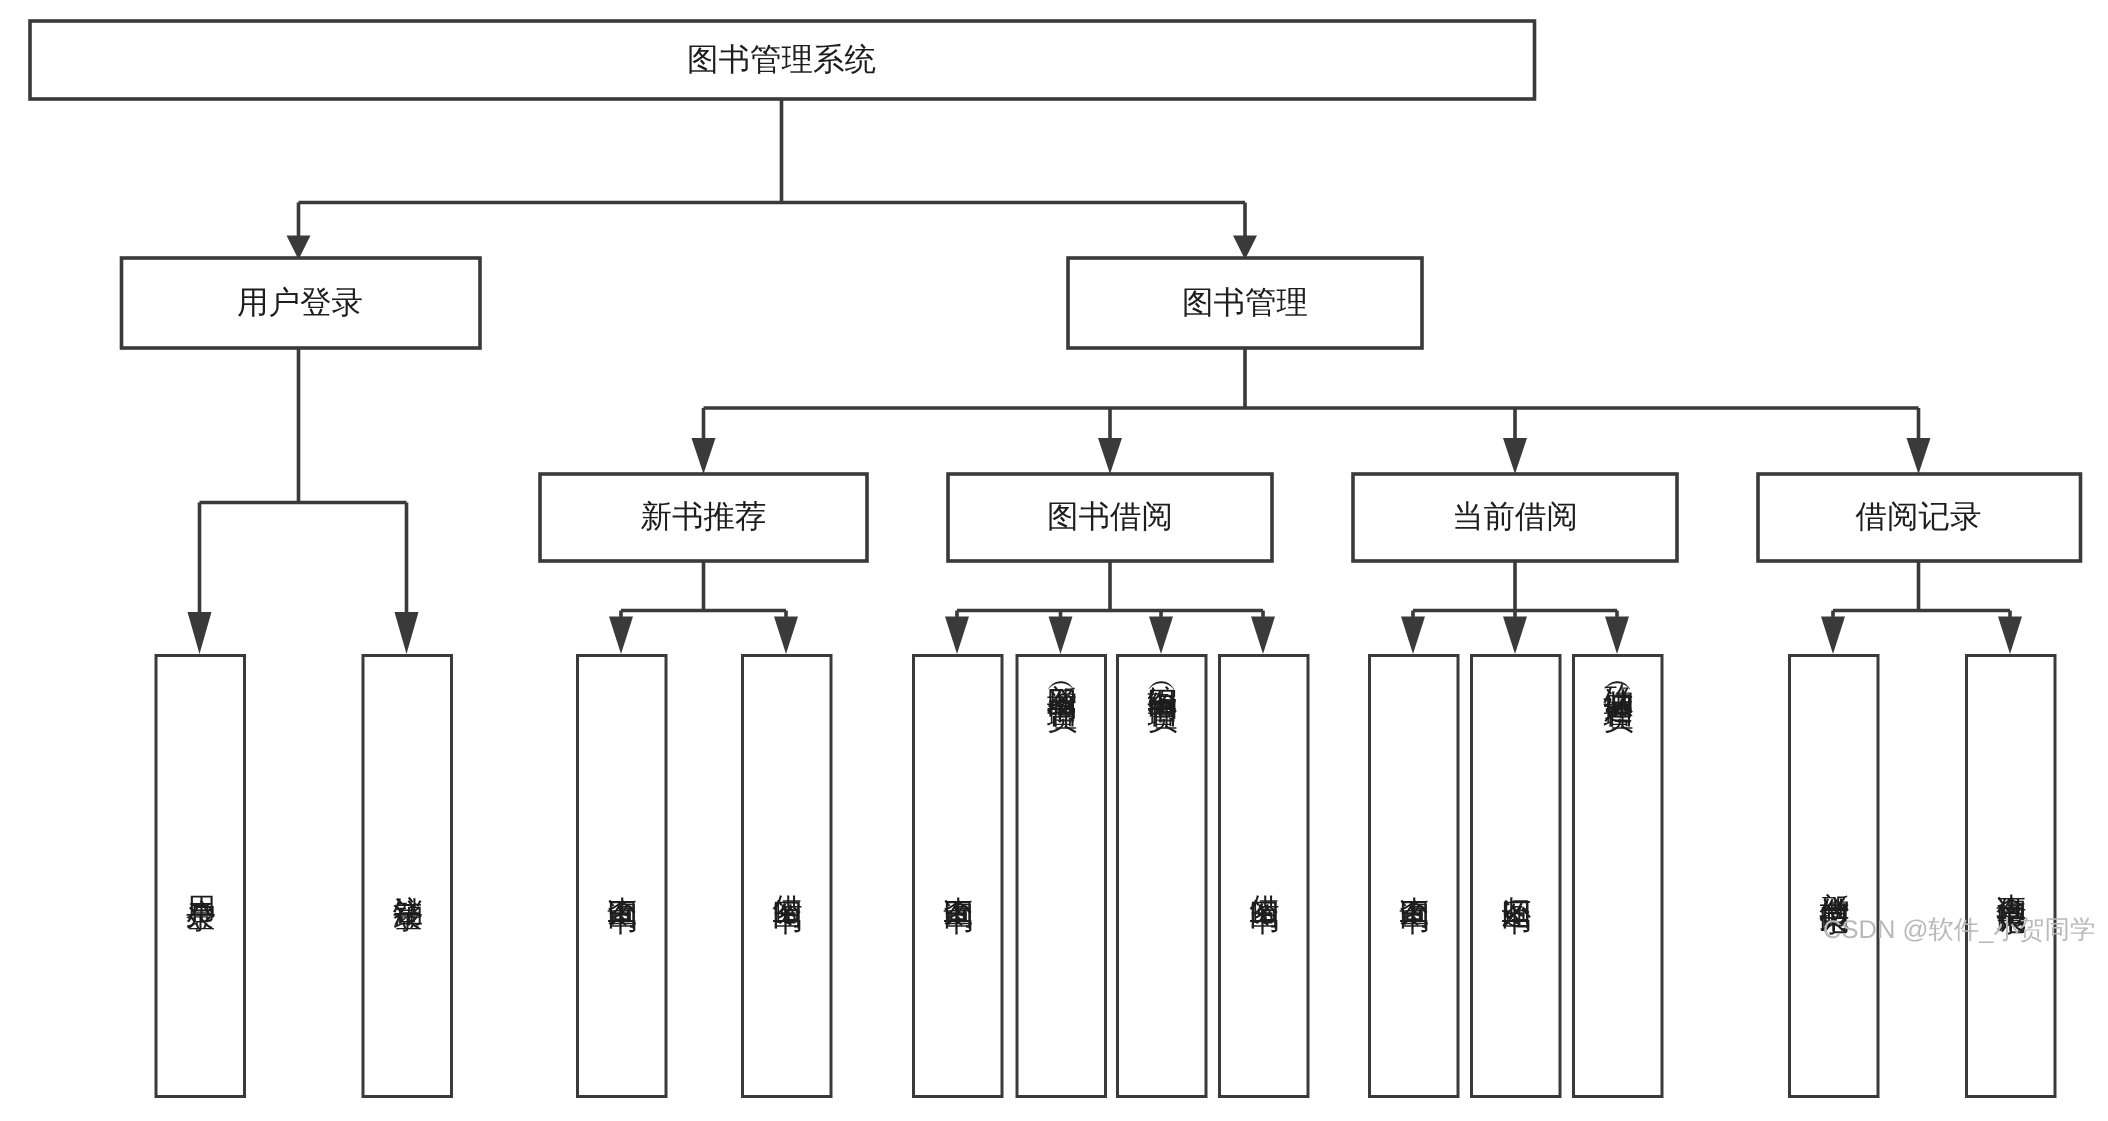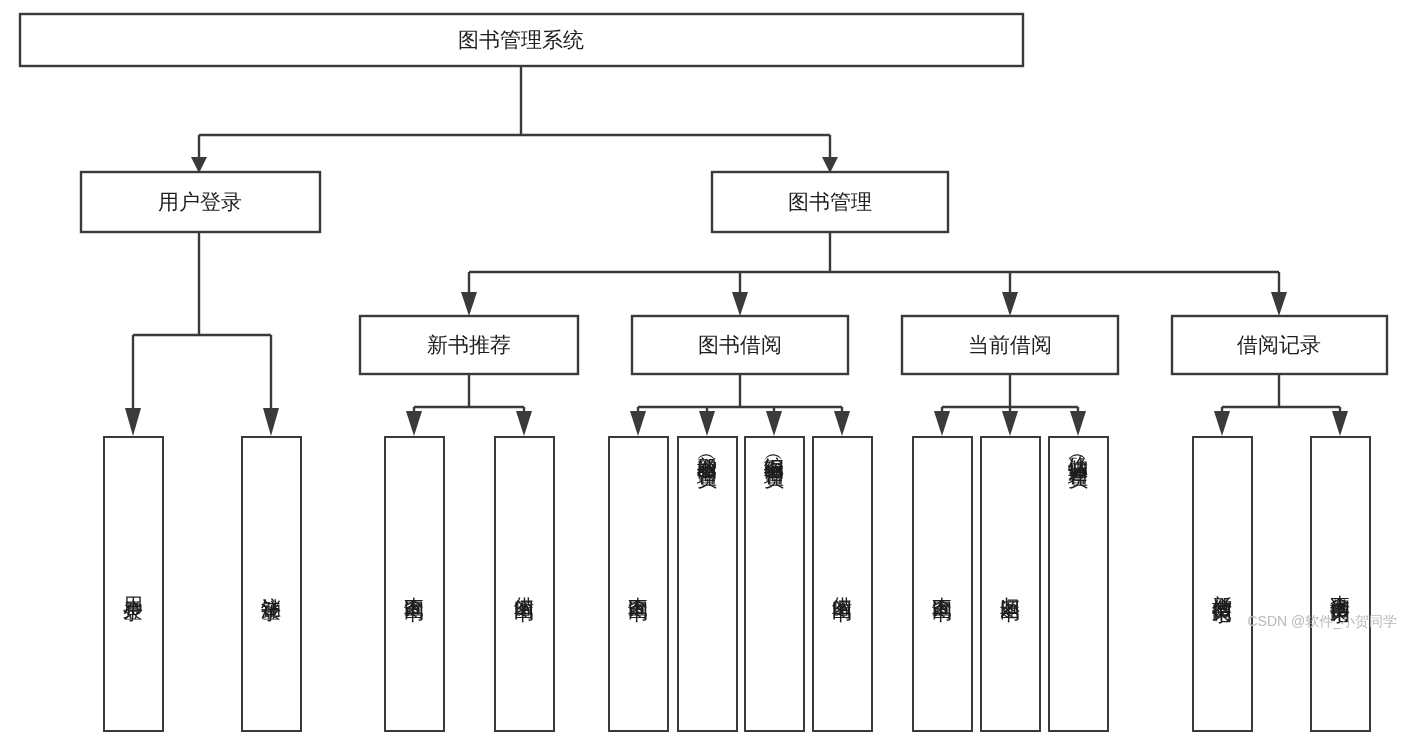--- a/index.html
+++ b/index.html
@@ -71,21 +71,21 @@
     padding-top: 2px;
   }
   .leaf-text.center {
     align-self: center;
   }
   .watermark {
     position: absolute;
     right: 8px;
     bottom: 4px;
     font-family: "Liberation Sans", "DejaVu Sans", sans-serif;
-    font-size: 14px;
+    font-size: 17px;
     color: #b9b9b9;
     white-space: nowrap;
     pointer-events: none;
   }
 </style>
 </head>
 <body>
 
 <div id="diagram-root">
 

